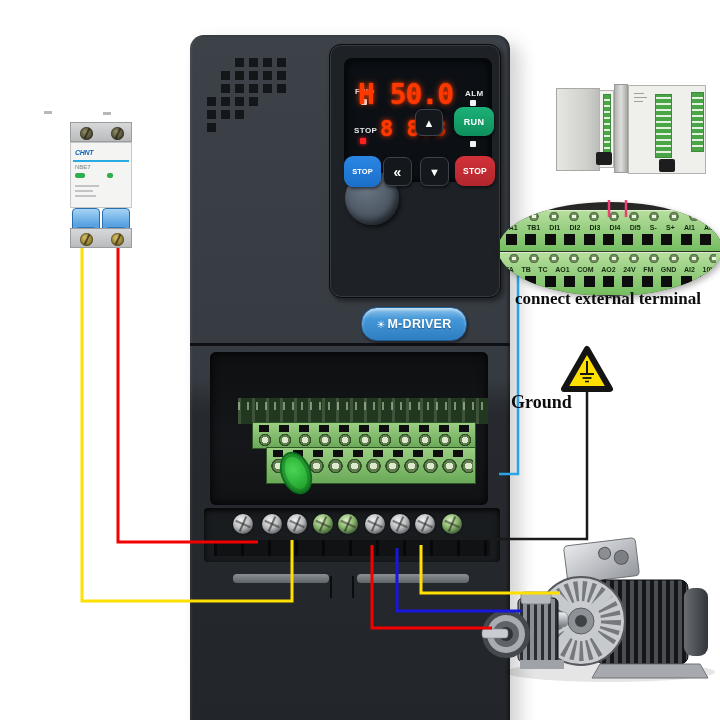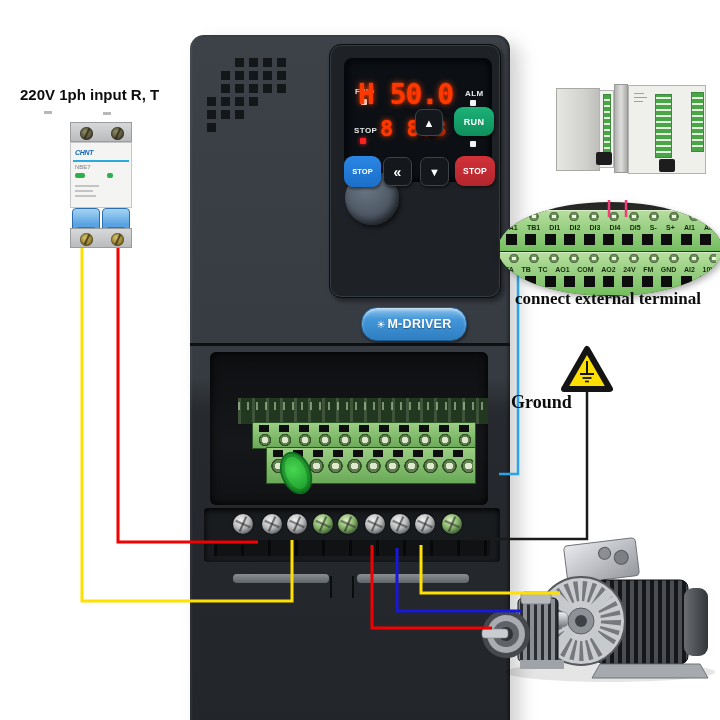--- a/index.html
+++ b/index.html
@@ -171,21 +171,20 @@
   #overlay{left:0;top:0;z-index:7;pointer-events:none;}
   #motor{left:450px;top:520px;width:270px;height:170px;z-index:4;}
 
   .stub{position:absolute;width:8px;height:3px;background:#b8b8b8;z-index:3;}
 </style>
 </head>
 <body>
 
 <div id="canvas">
 
-  <div class="abs ann-sans" style="left:20px;top:86px;font-size:15px;z-index:7;">220V 1ph input R, T</div>
 
   <div class="stub" style="left:44px;top:111px;"></div>
   <div class="stub" style="left:103px;top:112px;"></div>
 
   <div class="abs" id="breaker">
     <div class="brk-cap" style="top:0;height:20px;">
       <div class="brk-screw" style="left:9px;top:4px;"></div>
       <div class="brk-screw" style="left:40px;top:4px;"></div>
     </div>
     <div id="brk-body">

